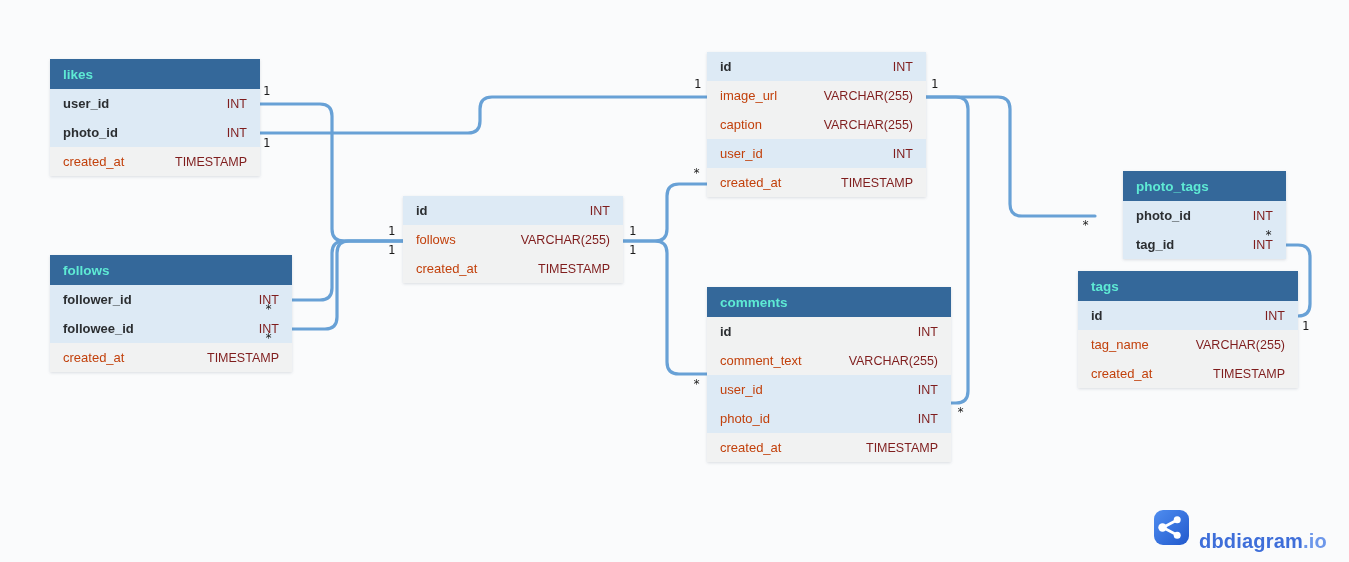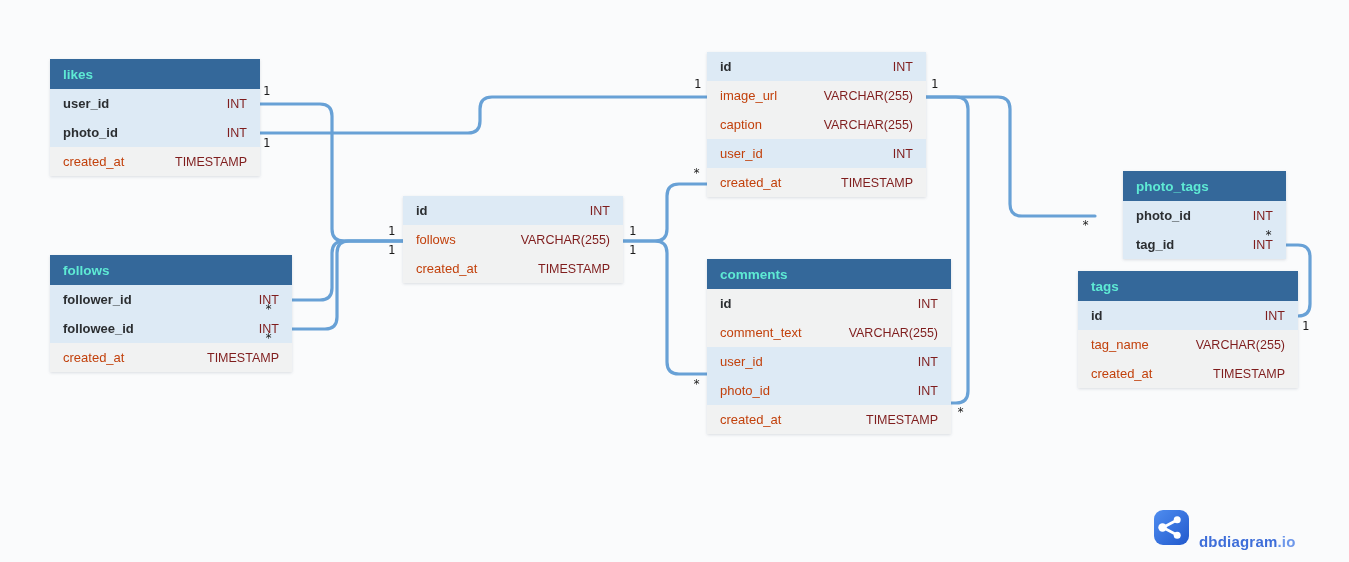--- a/index.html
+++ b/index.html
@@ -29,21 +29,21 @@
   .row.pk .fname{font-weight:bold;color:#2b2e31;}
   .ftype{font-size:12.5px;color:#7f1d1d;}
   .card-label{
     position:absolute;font-family:"DejaVu Sans Mono", monospace;
     font-size:12px;line-height:1;color:#1d1d1d;
   }
   .brand{
     position:absolute;left:1154px;top:510px;height:35px;
     display:flex;align-items:center;gap:10px;cursor:pointer;
   }
-  .brand-text{font-size:15px;font-weight:bold;letter-spacing:.2px;line-height:35px;margin-top:28px;}
+  .brand-text{font-size:20px;font-weight:bold;letter-spacing:.2px;line-height:35px;margin-top:28px;}
   .brand-primary{color:#3e6ed9;}
   .brand-suffix{color:#6d97ea;}
 </style>
 </head>
 <body>
 
 <div id="canvas">
 
   <svg id="edges">
       <path d="M260,104 H320 Q332,104 332,116 V229 Q332,241 344,241 H403" fill="none" stroke="#68a1d6" stroke-width="3.2" stroke-linecap="round"></path>
@@ -121,21 +121,21 @@
         </div>
         <div class="row hl">
           <span class="fname">user_id</span>
           <span class="ftype">INT</span>
         </div>
         <div class="row">
           <span class="fname">created_at</span>
           <span class="ftype">TIMESTAMP</span>
         </div>
       </div>
-      <div class="table" style="left: 707px; top: 259px; width: 244px;">
+      <div class="table" style="left: 707px; top: 287px; width: 244px;">
         <div class="thead">
           <span>comments</span>
         </div>
         <div class="row pk">
           <span class="fname">id</span>
           <span class="ftype">INT</span>
         </div>
         <div class="row">
           <span class="fname">comment_text</span>
           <span class="ftype">VARCHAR(255)</span>

